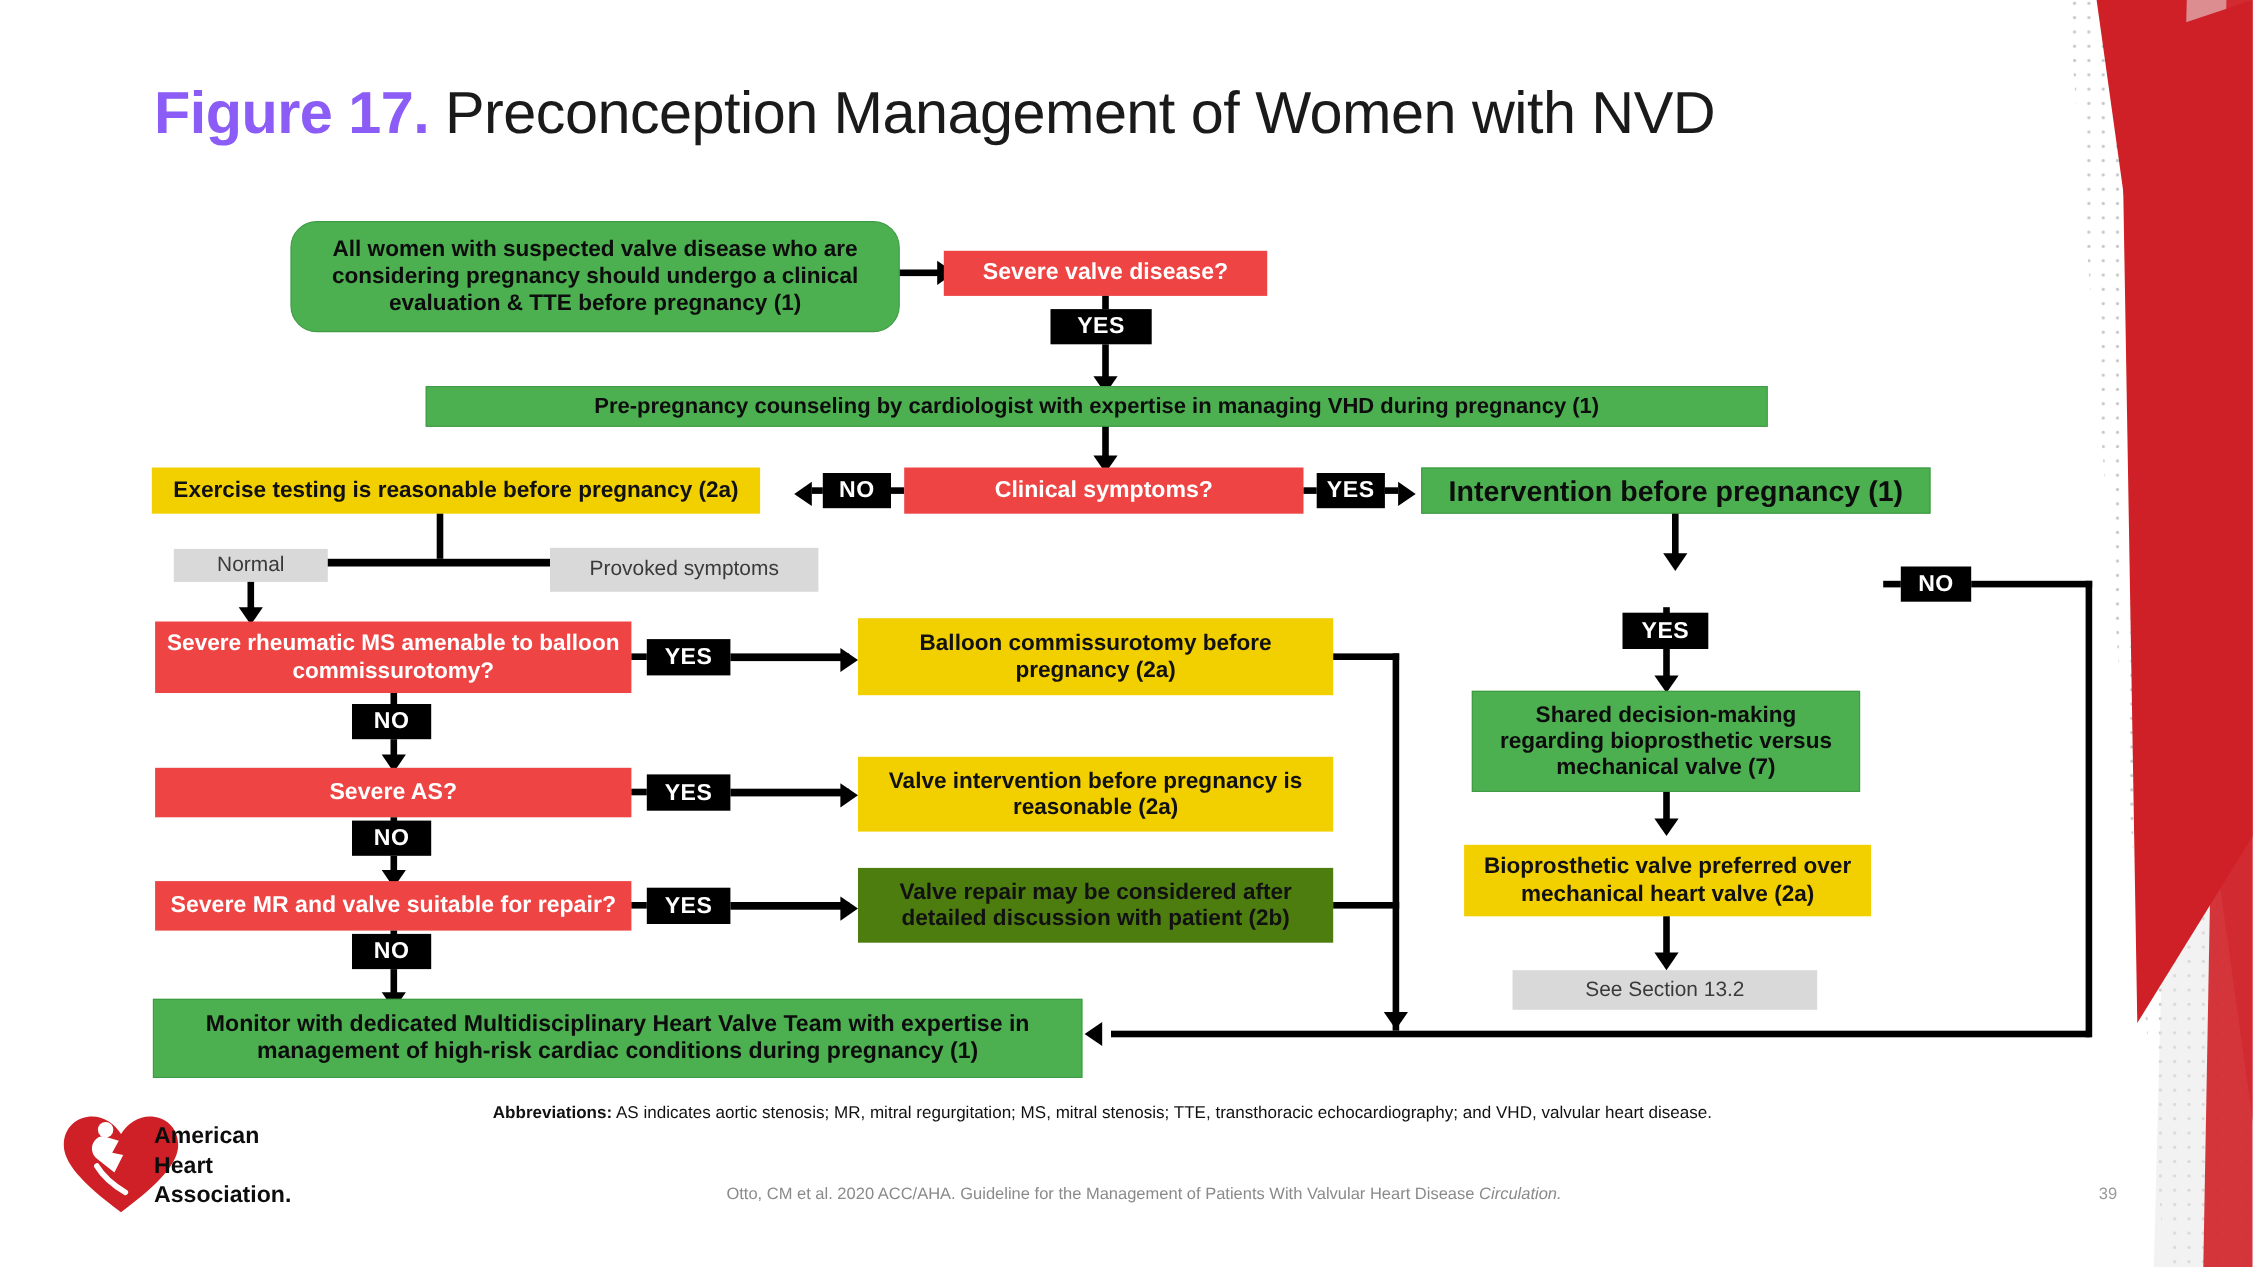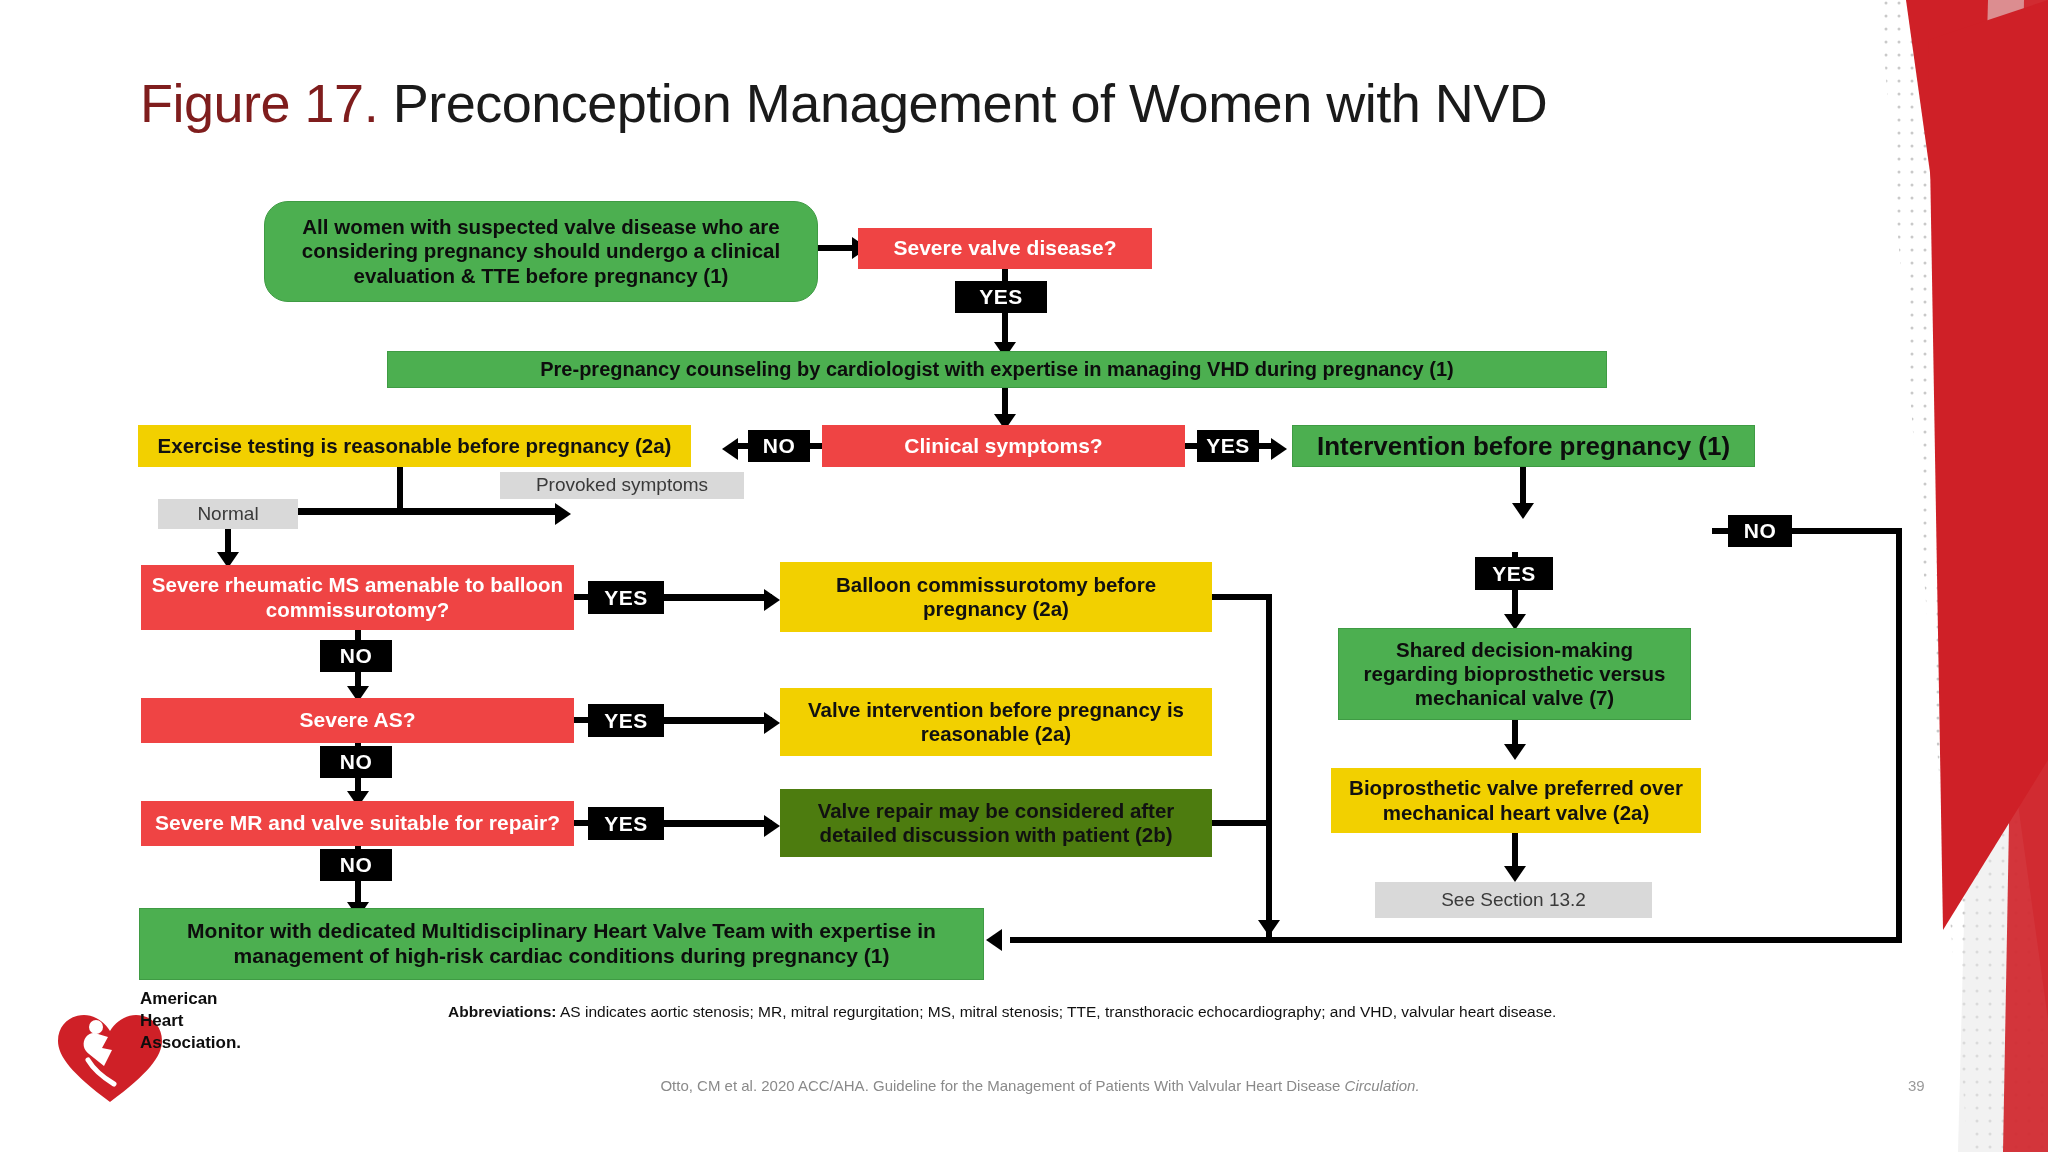--- a/index.html
+++ b/index.html
@@ -11,21 +11,21 @@
   }
   .slide{position:absolute;inset:0;overflow:hidden;}
 
   
   .deco{position:absolute;top:0;right:0;width:620px;height:1152px;overflow:hidden;pointer-events:none;}
   .deco svg{display:block;}
 
   
   .title{position:absolute;left:140px;top:72px;white-space:nowrap;
          font-size:54px;font-weight:400;letter-spacing:-0.5px;color:#1a1a1a;}
-  .title .fig{color:#7f1d1d;font-weight:400;}
+  .title .fig{color:#8b5cf6;font-weight:700;}
 
   
   .node{position:absolute;box-sizing:border-box;display:flex;align-items:center;
         justify-content:center;text-align:center;line-height:1.18;
         font-weight:bold;padding:3px 8px;}
   .green{background:#4caf50;color:#0d0d0d;border:1px solid #3f9b44;}
   .gray{background:#ef4444;color:#ffffff;}
   .yellow{background:#f2d000;color:#111111;}
   .orange{background:#4d7c0f;color:#111111;}
   .lgray{background:#d9d9d9;color:#3a3a3a;font-weight:normal;}
@@ -42,21 +42,21 @@
 
   
   .abbrev{position:absolute;left:448px;top:1003px;width:1180px;font-size:15.5px;color:#111;}
   .abbrev b{font-weight:bold;}
   .cite{position:absolute;left:430px;top:1077px;width:1220px;text-align:center;
         font-size:15px;color:#8a8a8a;}
   .cite i{font-style:italic;}
   .pageno{position:absolute;left:1908px;top:1077px;font-size:15px;color:#9a9a9a;}
 
   .logo{position:absolute;left:52px;top:1010px;width:230px;height:100px;}
-  .logo-text{position:absolute;left:140px;top:988px;font-size:17px;font-weight:bold;
+  .logo-text{position:absolute;left:140px;top:1020px;font-size:21px;font-weight:bold;
              color:#0d0d0d;line-height:1.28;}
 </style>
 </head>
 <body>
 
 <div class="slide">
 
   <div class="deco">
     <svg width="620" height="1152" viewBox="0 0 620 1152" xmlns="http://www.w3.org/2000/svg">
       <defs>
@@ -128,21 +128,21 @@
   </div>
 
   <div class="ln" style="left:397px;top:467px;width:6px;height:41px;"></div>
   <div class="ln" style="left:245px;top:508px;width:310px;height:7px;"></div>
   <div class="arrow ar-left" style="left:229px;top:503px;"></div>
   <div class="arrow ar-right" style="left:555px;top:503px;"></div>
 
   <div class="node lgray" style="left:158px;top:499px;width:140px;height:30px;font-size:19px;">
     <span>Normal</span>
   </div>
-  <div class="node lgray" style="left:500px;top:472px;width:244px;height:27px;font-size:19px;">
+  <div class="node lgray" style="left:500px;top:498px;width:244px;height:40px;font-size:19px;">
     <span>Provoked symptoms</span>
   </div>
 
   <div class="ln" style="left:225px;top:529px;width:6px;height:30px;"></div>
   <div class="arrow ar-down" style="left:217px;top:552px;"></div>
 
   <div class="node gray" style="left:141px;top:565px;width:433px;height:65px;font-size:20.5px;">
     <span>Severe rheumatic MS amenable to balloon commissurotomy?</span>
   </div>
   <div class="ln" style="left:574px;top:594px;width:14px;height:6px;"></div>

